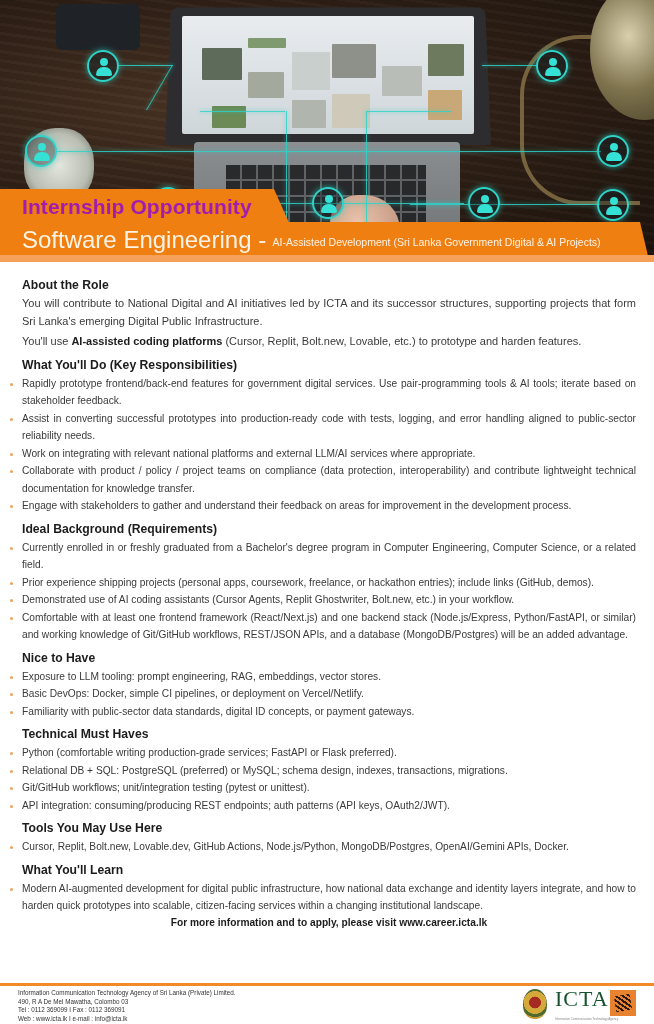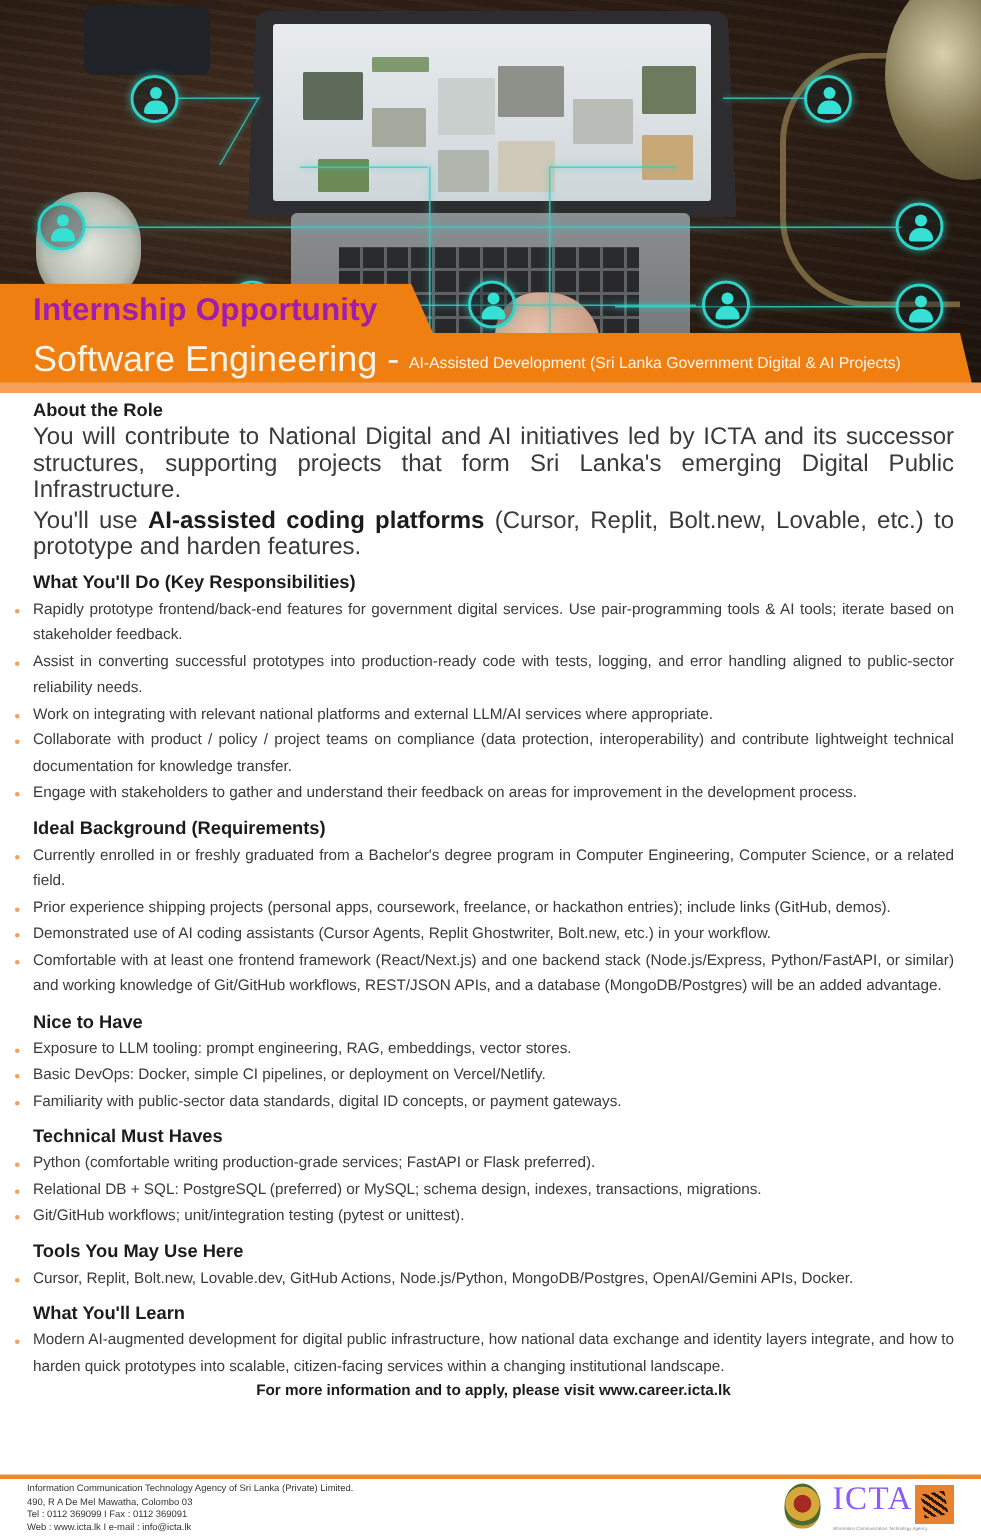--- a/index.html
+++ b/index.html
@@ -47,36 +47,36 @@
     clip-path: polygon(0 0, 640px 0, 648px 100%, 0 100%); }
   .banner-strip { position: absolute; left: 0; top: 255px; width: 654px; height: 7px; background: #f5a15a; }
   .banner-title { position: absolute; left: 22px; top: 195px; font-size: 21px; font-weight: bold; color: #a21caf; letter-spacing: 0.1px; }
   .banner-sub { position: absolute; left: 22px; top: 226px; color: #fff3e6; white-space: nowrap; }
   .banner-sub .big { font-size: 24px; }
   .banner-sub .small { font-size: 10.5px; margin-left: 2px; vertical-align: 2px; }
 
   
   .content { position: absolute; left: 0; top: 266px; width: 654px; padding: 0 18px 0 22px; }
   .h { font-size: 12.2px; font-weight: bold; color: #1c1c1c; margin-top: 7px; margin-bottom: 3px; }
-  .h:first-child { margin-top: 0; }
-  .p { font-size: 16px; line-height: 17.5px; color: #3a3a3a; text-align: justify; }
+  .h:first-child { margin-top: 12px; }
+  .p { font-size: 11px; line-height: 17.5px; color: #3a3a3a; text-align: justify; }
   .p + .p { margin-top: 3px; }
   .p b { color: #1c1c1c; }
   ul.list { list-style: none; }
   ul.list li { position: relative; font-size: 10.2px; line-height: 17.5px; color: #3a3a3a; text-align: justify; }
   ul.list li::before { content: ""; position: absolute; left: -12px; top: 8px; width: 3px; height: 3px;
     border-radius: 50%; background: #f0a15a; }
   .apply { text-align: center; font-size: 10.2px; font-weight: bold; color: #1c1c1c; margin-top: 2px; }
 
   
   .footer-rule { position: absolute; left: 0; top: 983px; width: 654px; height: 3px; background: #f08a2a; }
   .footer-info { position: absolute; left: 18px; top: 989px; font-size: 6.3px; line-height: 8.6px; color: #333; }
   .emblem { position: absolute; left: 523px; top: 989px; width: 24px; height: 30px; border-radius: 50% 50% 45% 45%;
     background: radial-gradient(circle at 50% 45%, #a52a22 0 28%, #d4a93a 30% 55%, #4e6b2f 57% 70%, #c69a34 72%); }
-  .icta-word { position: absolute; left: 555px; top: 986px; font-family: "Liberation Serif", serif; font-size: 22px; color: #8b5cf6; letter-spacing: 1px; }
+  .icta-word { position: absolute; left: 555px; top: 986px; font-family: "Liberation Serif", serif; font-size: 22px; color: #14532d; letter-spacing: 1px; }
   .icta-tag { position: absolute; left: 555px; top: 1008px; font-family: "Liberation Serif", serif; font-style: italic; font-size: 7.5px; color: #444; margin-top: 44px; }
   .icta-tiny { position: absolute; left: 555px; top: 1017px; font-size: 3px; color: #888; }
   .icta-box { position: absolute; left: 610px; top: 990px; width: 26px; height: 26px; background: #e9822e; overflow: hidden; }
   .icta-box::after { content: ""; position: absolute; left: 5px; top: 5px; width: 16px; height: 16px;
     background: repeating-linear-gradient(45deg, #2a1a10 0 2px, transparent 2px 4px); transform: rotate(-10deg); }
 </style>
 </head>
 <body>
 
 <div class="hero">
@@ -185,20 +185,21 @@
     <li>Exposure to LLM tooling: prompt engineering, RAG, embeddings, vector stores.</li>
     <li>Basic DevOps: Docker, simple CI pipelines, or deployment on Vercel/Netlify.</li>
     <li>Familiarity with public-sector data standards, digital ID concepts, or payment gateways.</li>
   </ul>
 
   <div class="h">Technical Must Haves</div>
   <ul class="list">
     <li>Python (comfortable writing production-grade services; FastAPI or Flask preferred).</li>
     <li>Relational DB + SQL: PostgreSQL (preferred) or MySQL; schema design, indexes, transactions, migrations.</li>
     <li>Git/GitHub workflows; unit/integration testing (pytest or unittest).</li>
+    <li>API integration: consuming/producing REST endpoints; auth patterns (API keys, OAuth2/JWT).</li>
   </ul>
 
   <div class="h">Tools You May Use Here</div>
   <ul class="list">
     <li>Cursor, Replit, Bolt.new, Lovable.dev, GitHub Actions, Node.js/Python, MongoDB/Postgres, OpenAI/Gemini APIs, Docker.</li>
   </ul>
 
   <div class="h">What You'll Learn</div>
   <ul class="list">
     <li>Modern AI-augmented development for digital public infrastructure, how national data exchange and identity layers integrate, and how to harden quick prototypes into scalable, citizen-facing services within a changing institutional landscape.</li>

